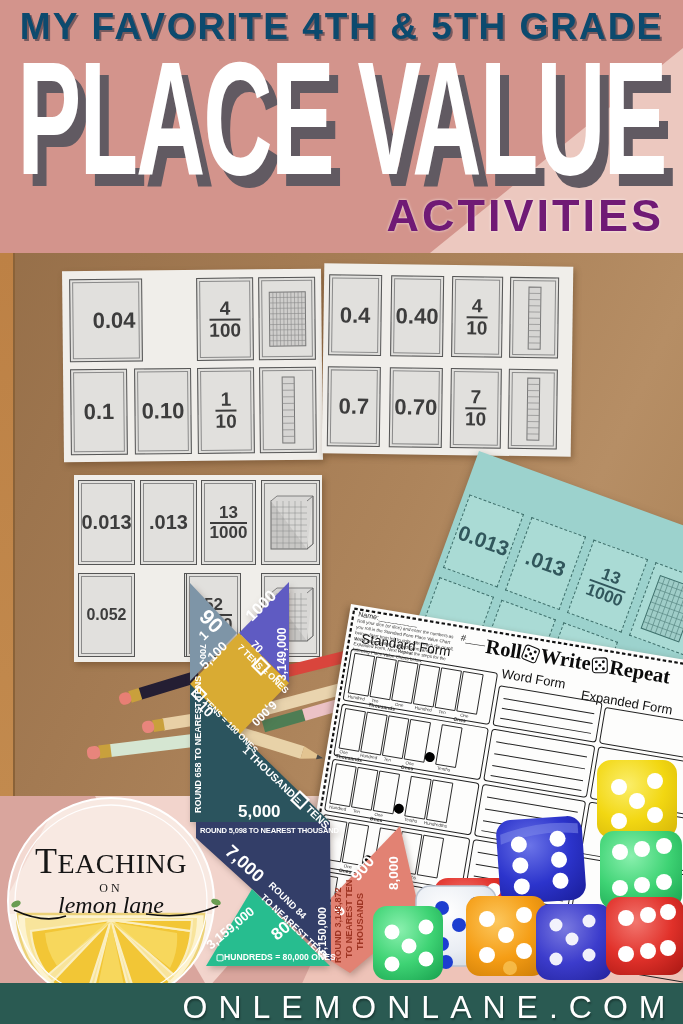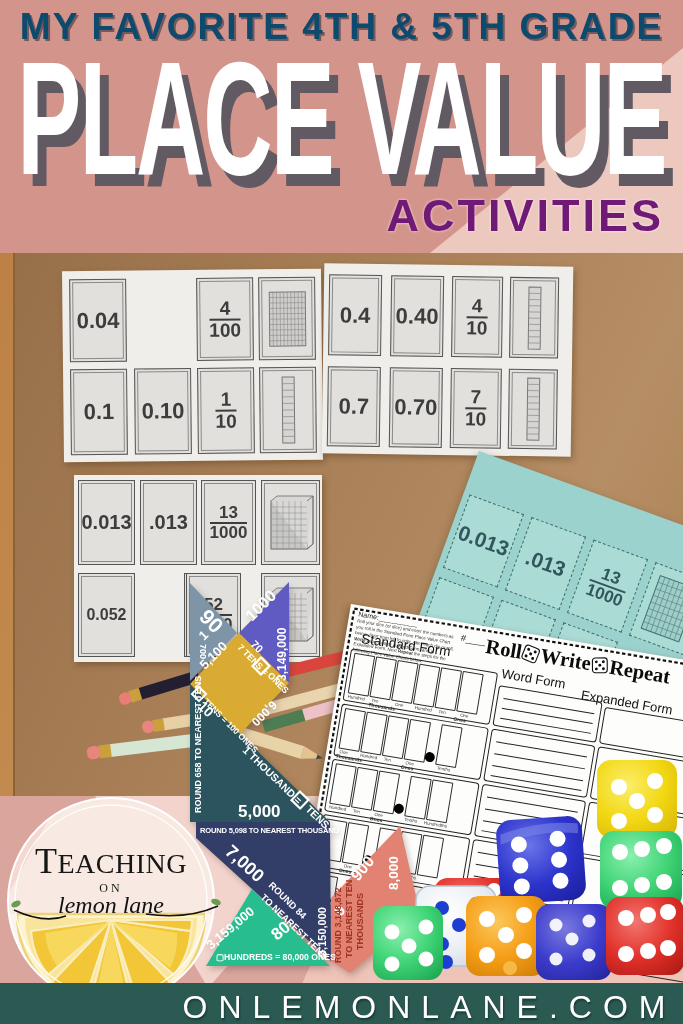--- a/index.html
+++ b/index.html
@@ -34,21 +34,21 @@
 
   <div class="abs" style="left:0;top:796px;width:683px;height:192px;background:#d9a59d;"></div>
 
   <svg class="abs" style="left:0;top:796px;" width="683" height="192">
     <polygon points="95,0 378,0 208,192" fill="#f2d4cc"></polygon>
     <polygon points="360,60 683,30 683,192 300,192" fill="#eec3b8"></polygon>
   </svg>
 
   <div class="sheet" style="left:63px;top:270px;width:259px;height:191px;transform:rotate(-0.6deg);">
 
-    <div class="card" style="left:7px;top:8px;width:55px;height:81px;">0.04</div>
+    <div class="card" style="left:7px;top:8px;width:55px;height:81px;padding-left:16px;">0.04</div>
 
 
     <div class="card" style="left:134px;top:8px;width:55px;height:81px;">
         <span class="frac"><span class="nu">4</span>100</span>
       </div>
 
     <div class="card" style="left:196px;top:8px;width:55px;height:81px;">
       <svg width="40" height="62">
           <rect x="2" y="4" width="36" height="54" fill="#cfcecc" stroke="#777"></rect>
           <path d="M2,9.4 h36 M2,14.8 h36 M2,20.2 h36 M2,25.6 h36 M2,31 h36 M2,36.4 h36 M2,41.8 h36 M2,47.2 h36 M2,52.6 h36 M5.6,4 v54 M9.2,4 v54 M12.8,4 v54 M16.4,4 v54 M20,4 v54 M23.6,4 v54 M27.2,4 v54 M30.8,4 v54 M34.4,4 v54" stroke="#8a8a8a" stroke-width="0.6"></path>

